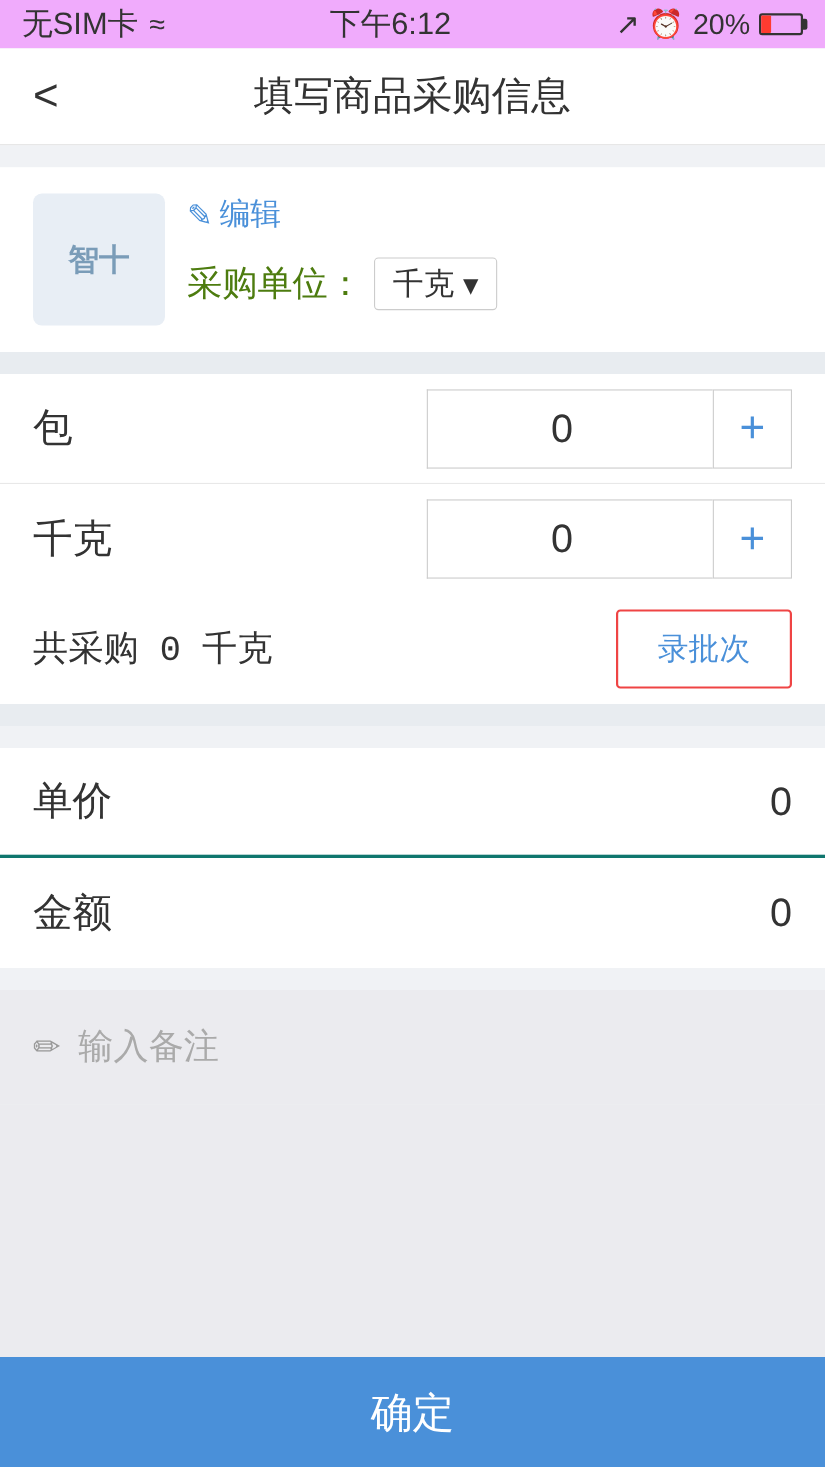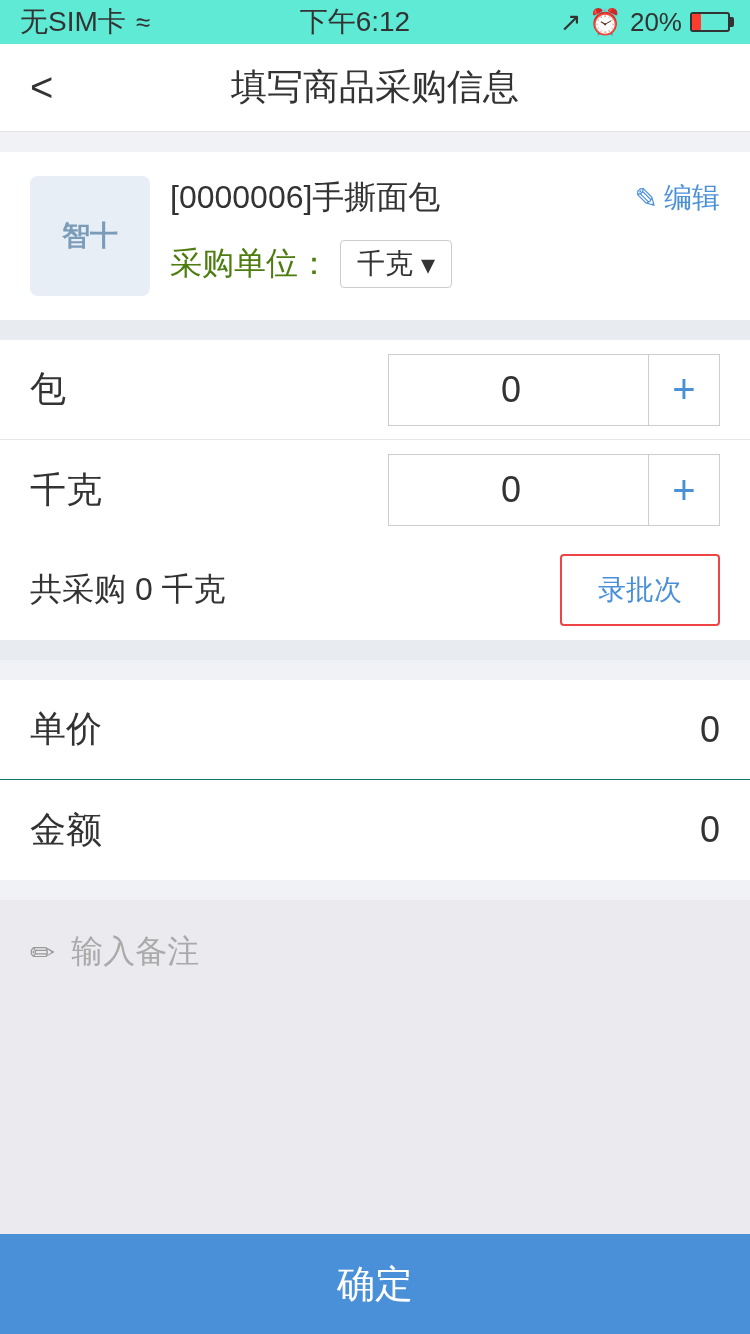--- a/index.html
+++ b/index.html
@@ -10,21 +10,21 @@
       font-family: -apple-system, "PingFang SC", "Helvetica Neue", Arial, sans-serif;
       background: #f0f2f5;
       font-size: 32px;
       color: #333;
     }
 
     
     .status-bar {
       width: 750px;
       height: 44px;
-      background: #5eead4;
+      background: #f0abfc;
       display: flex;
       align-items: center;
       justify-content: space-between;
       padding: 0 20px;
       font-size: 28px;
       color: #333;
     }
     .status-left { display: flex; align-items: center; gap: 10px; }
     .status-right { display: flex; align-items: center; gap: 8px; font-size: 26px; }
     .wifi-icon { font-size: 26px; }
@@ -213,20 +213,21 @@
     }
 
     
     .summary-row {
       background: #fff;
       padding: 0 30px;
       height: 100px;
       display: flex;
       align-items: center;
       justify-content: space-between;
+      font-family: Liberation Mono, monospace;
     }
     .summary-text {
       font-size: 32px;
       color: #333;
     }
     .record-btn {
       width: 160px;
       height: 72px;
       border: 2px solid #ef4444;
       background: #fff;
@@ -243,21 +244,21 @@
     .price-section {
       background: #fff;
       margin-top: 20px;
     }
     .price-row {
       display: flex;
       align-items: center;
       justify-content: space-between;
       padding: 0 30px;
       height: 100px;
-      border-bottom: 1px solid #0f766e;
+      border-bottom: 3px solid #0f766e;
     }
     .price-row:last-child {
       border-bottom: none;
     }
     .price-label {
       font-size: 36px;
       color: #333;
     }
     .price-value {
       font-size: 36px;
@@ -342,21 +343,20 @@
     <span class="nav-back">&lt;</span>
     <span class="nav-title">填写商品采购信息</span>
   </div>
 
   <div class="product-card">
     <div class="product-thumb">
       <span class="product-thumb-text">智十</span>
     </div>
     <div class="product-info">
       <div class="product-name-row">
-        <span class="product-name">[0000006]手撕面包</span>
         <span class="edit-btn">
           <span>✎</span>
           <span>编辑</span>
         </span>
       </div>
       <div class="product-unit-row">
         <div style="display:flex;align-items:center;gap:10px;">
           <span class="unit-label">采购单位：</span>
           <div class="unit-select">
             <span>千克</span>

